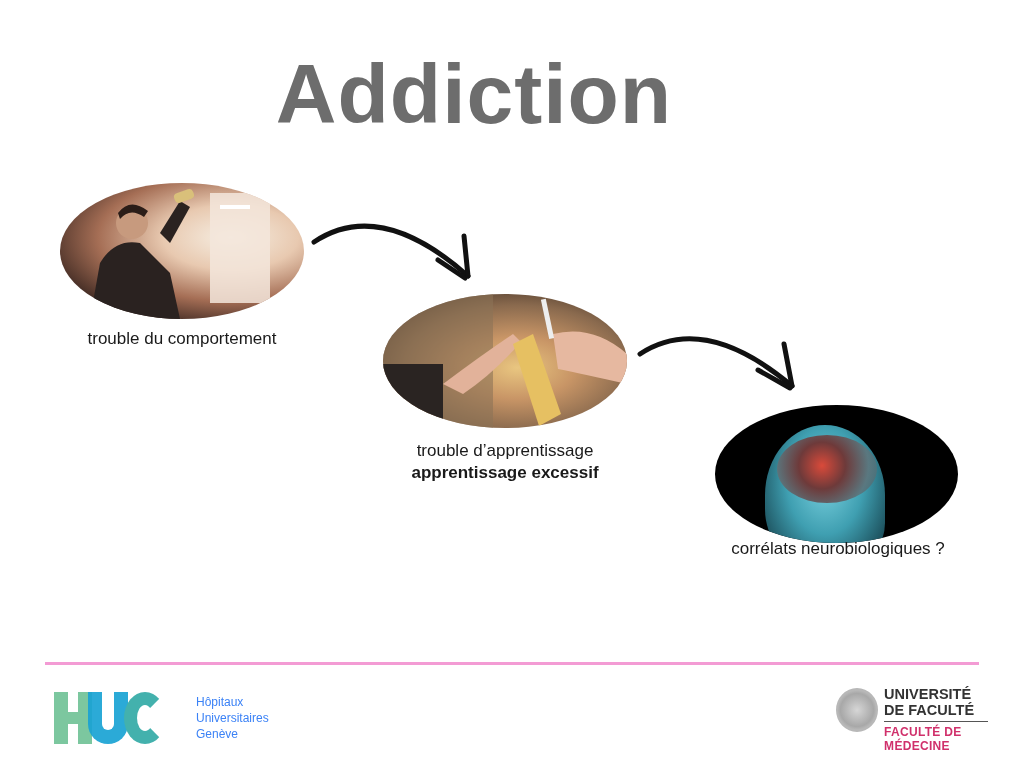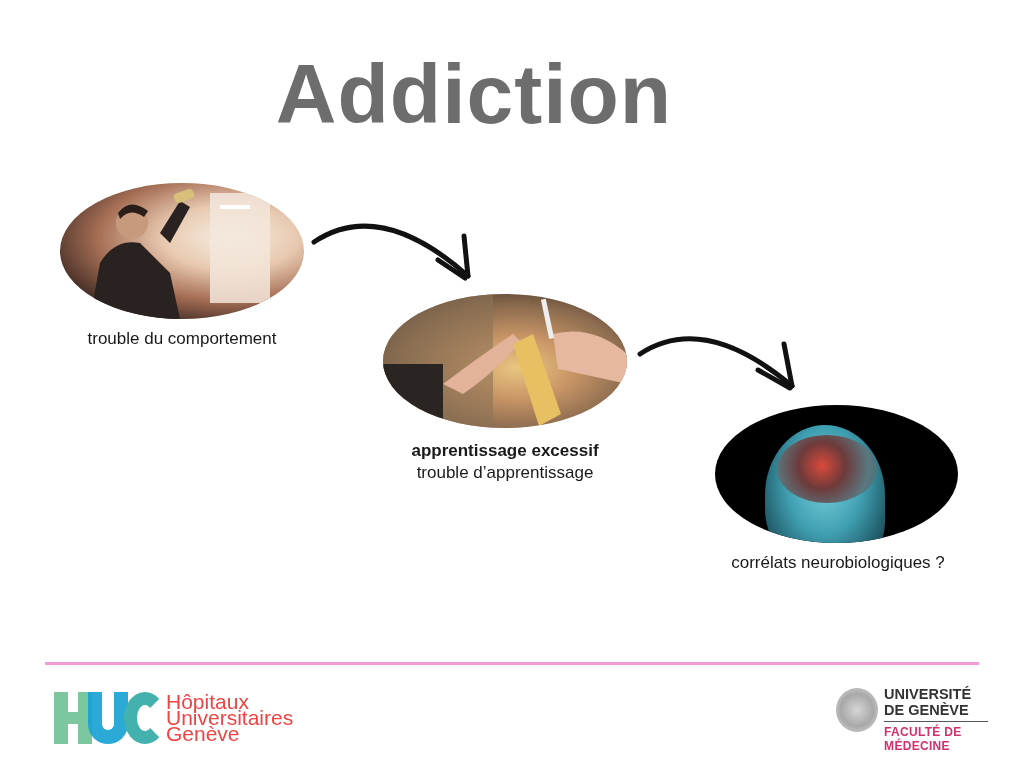--- a/index.html
+++ b/index.html
@@ -18,31 +18,31 @@
         background: radial-gradient(ellipse at 55% 55%, #e9c680 0%, #c89566 30%, #8a6a4e 60%, #3c2c22 90%); }
   .e3 { left: 715px; top: 405px; width: 243px; height: 138px; background: #000; }
   .figure-head { position: absolute; left: 50px; top: 20px; width: 120px; height: 140px;
         background: radial-gradient(ellipse at 50% 40%, #7bd2e0 0%, #3f9fb1 45%, #1a4b57 85%);
         border-radius: 50% 50% 30% 40%; }
   .brain { position: absolute; left: 62px; top: 30px; width: 100px; height: 68px; border-radius: 50%;
         background: radial-gradient(circle at 45% 45%, #d94a3a 0%, #6e3a3a 35%, #5a7880 70%, #3a6a75 100%); }
   .caption { position: absolute; font-size: 17px; color: #1a1a1a; text-align: center; line-height: 22px; }
   .c1 { left: 40px; width: 284px; top: 328px; }
   .c2 { left: 363px; width: 284px; top: 440px; }
-  .c3 { left: 696px; width: 284px; top: 552px; }
+  .c3 { left: 696px; width: 284px; top: 538px; }
   .arrow { position: absolute; }
   .divider { position: absolute; left: 45px; top: 662px; width: 934px; height: 3px; background: #f39bd4; }
   .hug { position: absolute; left: 54px; top: 692px; display: flex; align-items: center; }
   .hug-mark { position: relative; width: 112px; height: 52px; }
   .hug-h1 { position: absolute; left: 0; top: 0; width: 14px; height: 52px; background: #7cc79f; }
   .hug-h2 { position: absolute; left: 24px; top: 0; width: 14px; height: 52px; background: #7cc79f; }
   .hug-hb { position: absolute; left: 0; top: 20px; width: 38px; height: 12px; background: #7cc79f; }
   .hug-u { position: absolute; left: 34px; top: 0; width: 40px; height: 52px; border: 14px solid #1aa3d4; border-top: none; border-radius: 0 0 20px 20px; box-sizing: border-box; opacity: .92; }
   .hug-g { position: absolute; left: 70px; top: 0; width: 42px; height: 52px; border: 13px solid #43b1ad; border-right-color: transparent; border-radius: 50%; box-sizing: border-box; }
-  .hug-text { margin-left: 0; font-size: 21px; color: #ef4444; line-height: 16px; }
+  .hug-text { margin-left: 30px; font-size: 12px; color: #3b82f6; line-height: 16px; }
   .unige { position: absolute; left: 836px; top: 686px; display: flex; align-items: flex-start; }
   .seal { width: 44px; height: 44px; border-radius: 50%; border: 2px solid #b8b8b8; background: radial-gradient(circle, #d6d6d6 0%, #a8a8a8 60%, #e0e0e0 100%); box-sizing: border-box; margin-top: 2px; }
   .unige-text { margin-left: 6px; }
   .unige-name { font-size: 14.5px; font-weight: bold; color: #333; line-height: 16px; }
   .unige-rule { height: 1px; background: #555; width: 104px; margin: 3px 0 3px 0; }
   .unige-fac { font-size: 12px; font-weight: bold; color: #d0306b; letter-spacing: 0.3px; }
 </style>
 </head>
 <body>
 
@@ -73,22 +73,22 @@
   <svg width="244" height="134" viewBox="0 0 244 134">
     <rect x="0" y="0" width="110" height="134" fill="#8c7356" opacity="0.6"></rect>
     <rect x="0" y="70" width="60" height="64" fill="#2a2422"></rect>
     <path d="M60 90 Q100 60 130 40 L138 48 Q110 80 80 100 Z" fill="#e2b29a"></path>
     <path d="M130 50 L150 40 L178 120 L156 132 Z" fill="#e6c062"></path>
     <path d="M170 40 Q210 30 244 60 L244 90 Q200 80 175 75 Z" fill="#e6b8a0"></path>
     <rect x="162" y="5" width="5" height="40" fill="#eee" transform="rotate(-12 164 25)"></rect>
   </svg>
 </div>
 <div class="caption c2">
+  <div>trouble d’apprentissage</div>
   <div style="font-weight:bold">apprentissage excessif</div>
-  <div>trouble d’apprentissage</div>
 </div>
 
 <svg class="arrow" style="left:634px; top:324px;" width="170" height="72" viewBox="0 0 170 72">
   <path d="M6 30 Q70 -12 158 62" fill="none" stroke="#111" stroke-width="5" stroke-linecap="round"></path>
   <path d="M156 64 L124 46" stroke="#111" stroke-width="5" stroke-linecap="round"></path>
   <path d="M158 62 L150 20" stroke="#111" stroke-width="5" stroke-linecap="round"></path>
 </svg>
 
 <div class="ellipse e3">
   <div class="figure-head"></div>
@@ -112,17 +112,17 @@
     <div>Hôpitaux</div>
     <div>Universitaires</div>
     <div>Genève</div>
   </div>
 </div>
 
 <div class="unige">
   <div class="seal"></div>
   <div class="unige-text">
     <div class="unige-name">UNIVERSITÉ</div>
-    <div class="unige-name">DE GENÈVE</div>
+    <div class="unige-name">DE FACULTÉ</div>
     <div class="unige-rule"></div>
     <div class="unige-fac">FACULTÉ DE MÉDECINE</div>
   </div>
 </div>
 
 </body></html>

